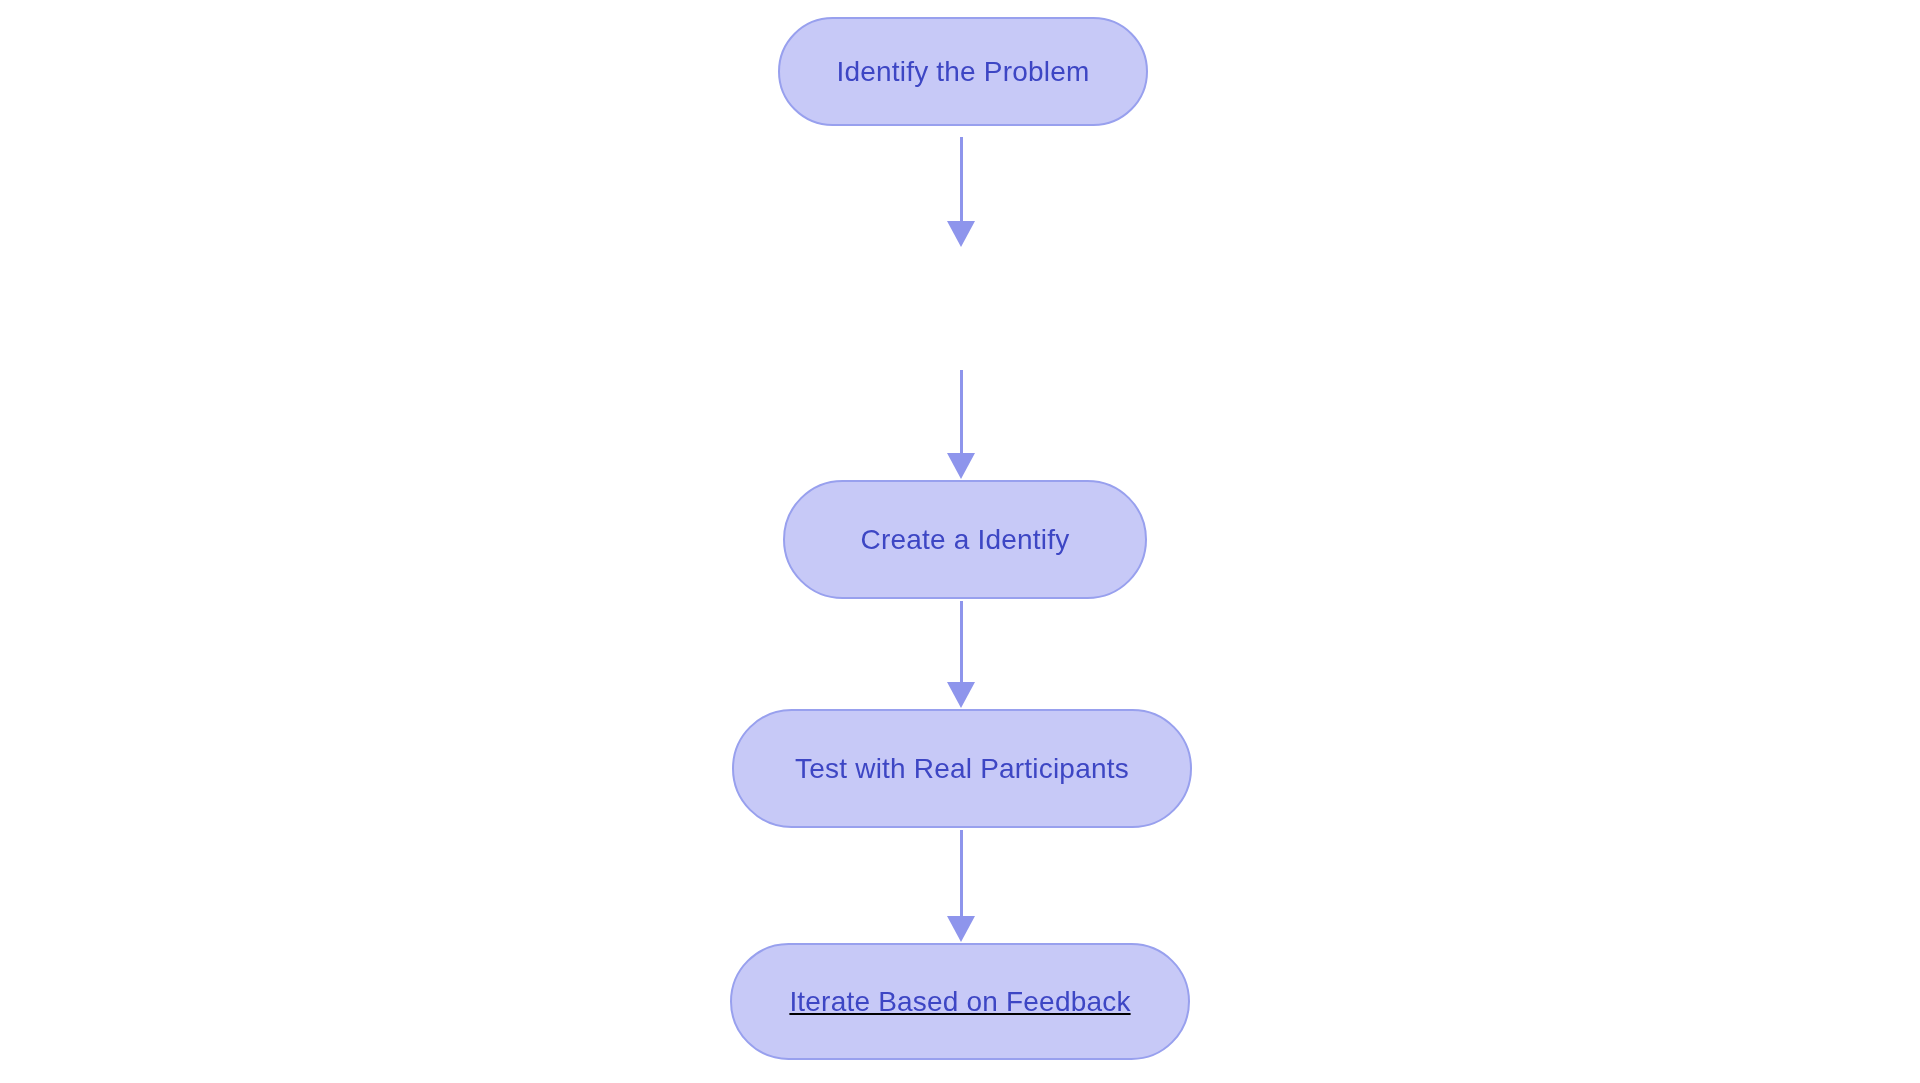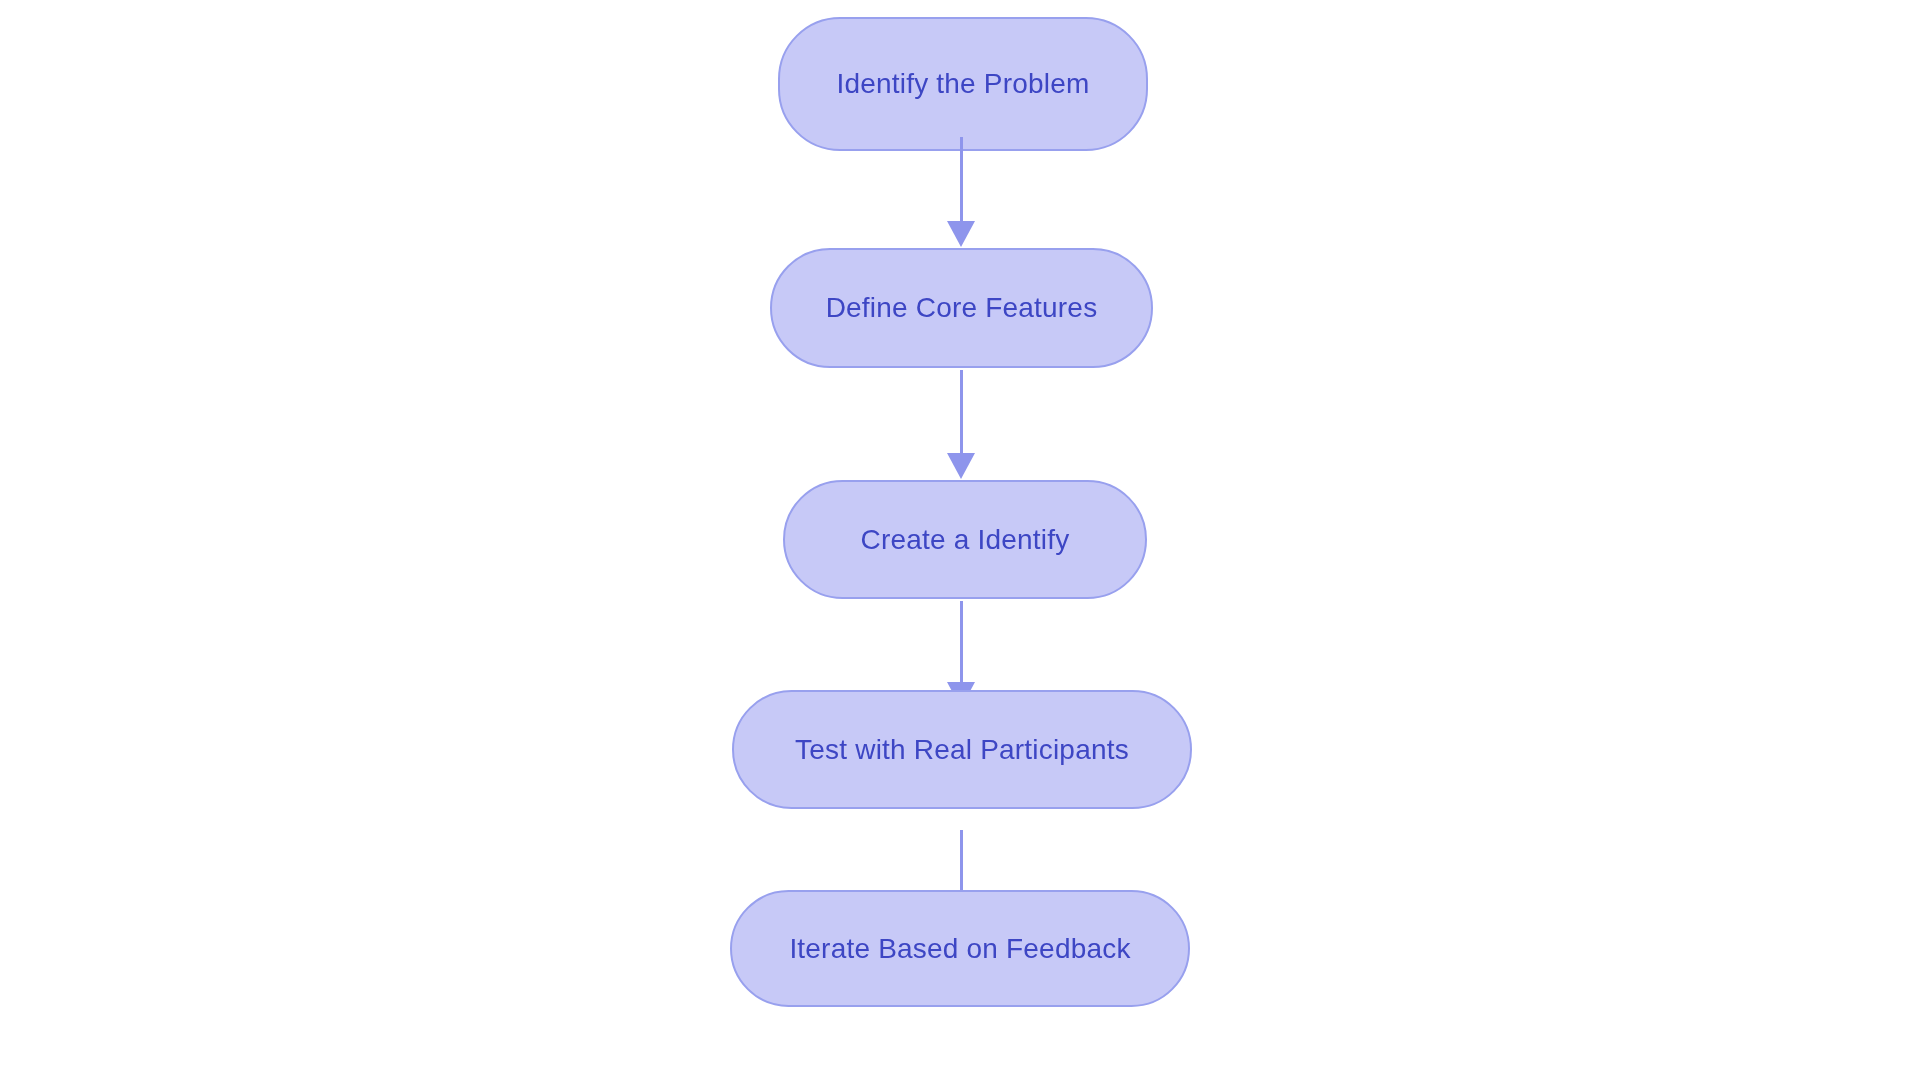--- a/index.html
+++ b/index.html
@@ -25,25 +25,25 @@
     border-radius: 62px;
     box-sizing: border-box;
   }
   .node-label {
     color: #3d46c4;
     font-size: 28px;
     font-weight: 400;
     letter-spacing: 0.2px;
     white-space: nowrap;
   }
-  .n1 { left: 778px; top: 17px;  width: 370px; height: 134px; }
+  .n1 { left: 778px; top: 17px;  width: 370px; height: 109px; }
   .n2 { left: 770px; top: 248px; width: 383px; height: 120px; }
   .n3 { left: 783px; top: 480px; width: 364px; height: 119px; }
-  .n4 { left: 732px; top: 690px; width: 460px; height: 119px; }
-  .n5 { left: 730px; top: 890px; width: 460px; height: 117px; }
+  .n4 { left: 732px; top: 709px; width: 460px; height: 119px; }
+  .n5 { left: 730px; top: 943px; width: 460px; height: 117px; text-decoration: underline; }
 
   .arrow {
     position: absolute;
     width: 28px;
     display: flex;
     flex-direction: column;
     align-items: center;
   }
   .a1 { left: 947px; top: 137px; height: 110px; }
   .a2 { left: 947px; top: 370px; height: 109px; }
@@ -70,23 +70,20 @@
 
   <div class="node n1">
     <span class="node-label">Identify the Problem</span>
   </div>
 
   <div class="arrow a1">
     <span class="arrow-line"></span>
     <span class="arrow-head"></span>
   </div>
 
-  <div class="node n2">
-    <span class="node-label">Define Core Features</span>
-  </div>
 
   <div class="arrow a2">
     <span class="arrow-line"></span>
     <span class="arrow-head"></span>
   </div>
 
   <div class="node n3">
     <span class="node-label">Create a Identify</span>
   </div>
 

